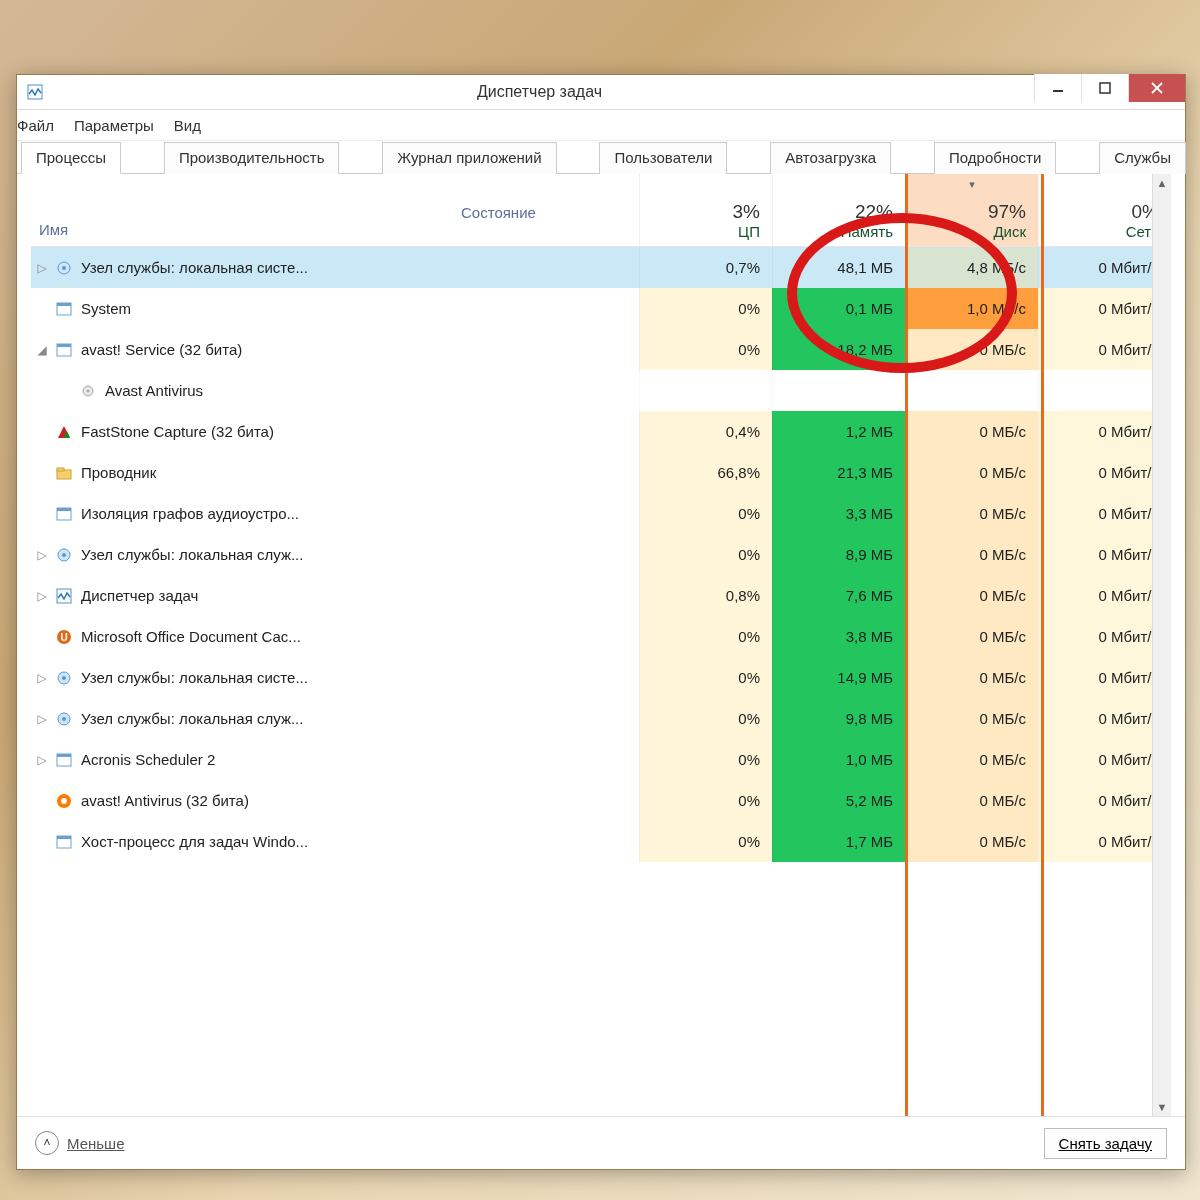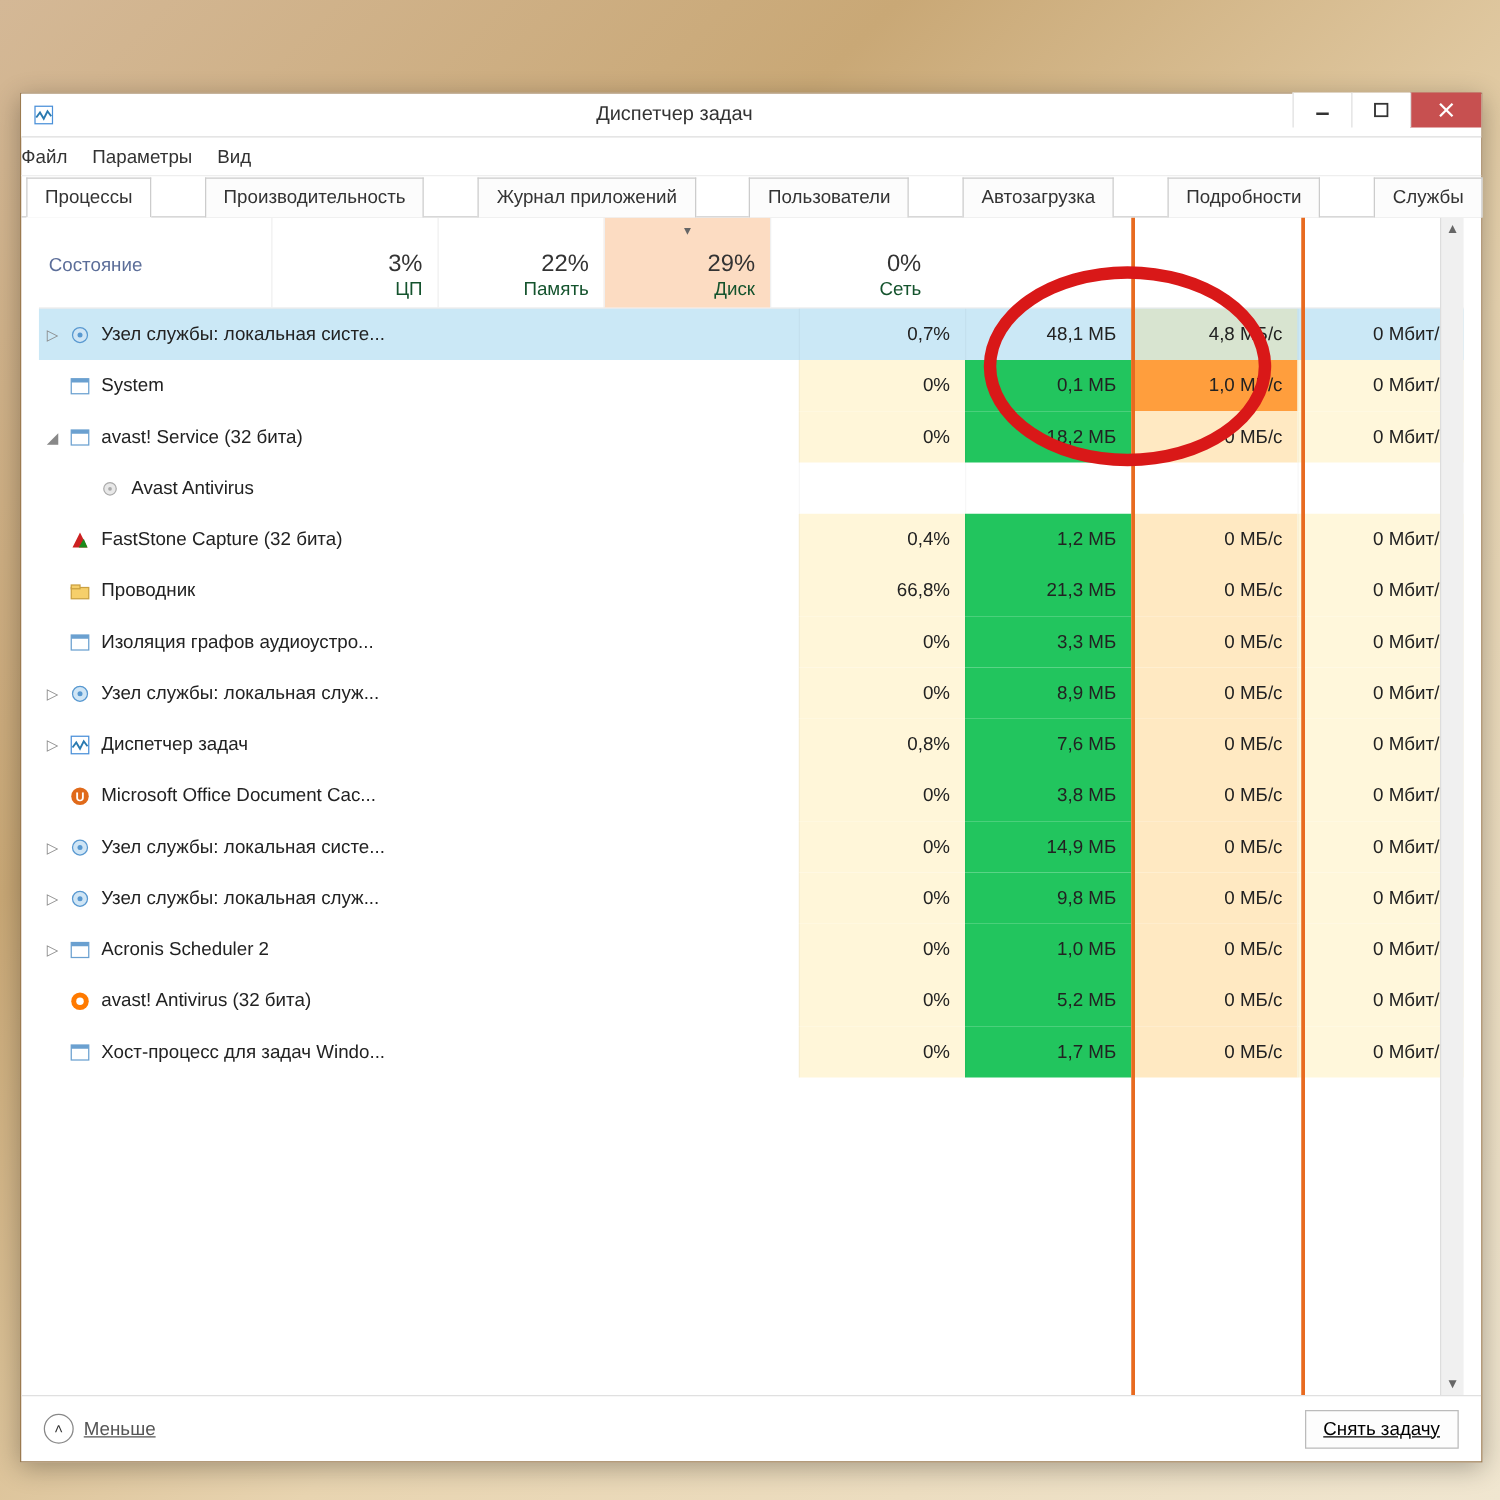--- a/index.html
+++ b/index.html
@@ -294,32 +294,33 @@
     <div class="tab">Пользователи</div>
     <div class="tab">Автозагрузка</div>
     <div class="tab">Подробности</div>
     <div class="tab">Службы</div>
   </div>
 
   <div class="content">
     <div class="grid-wrap">
 
       <div class="grid-header">
+        <div class="gh-name">Имя</div>
         <div class="gh-status">Состояние</div>
         <div class="gh-col">
           <span class="pct">3%</span>
           <span class="lbl">ЦП</span>
         </div>
         <div class="gh-col">
           <span class="pct">22%</span>
           <span class="lbl">Память</span>
         </div>
         <div class="gh-col disk">
           <span class="sort-arrow">▾</span>
-          <span class="pct">29%</span>
+          <span class="pct">97%</span>
           <span class="lbl">Диск</span>
         </div>
         <div class="gh-col">
           <span class="pct">0%</span>
           <span class="lbl">Сеть</span>
         </div>
       </div>
 
       <div class="rows" id="rows">
 

